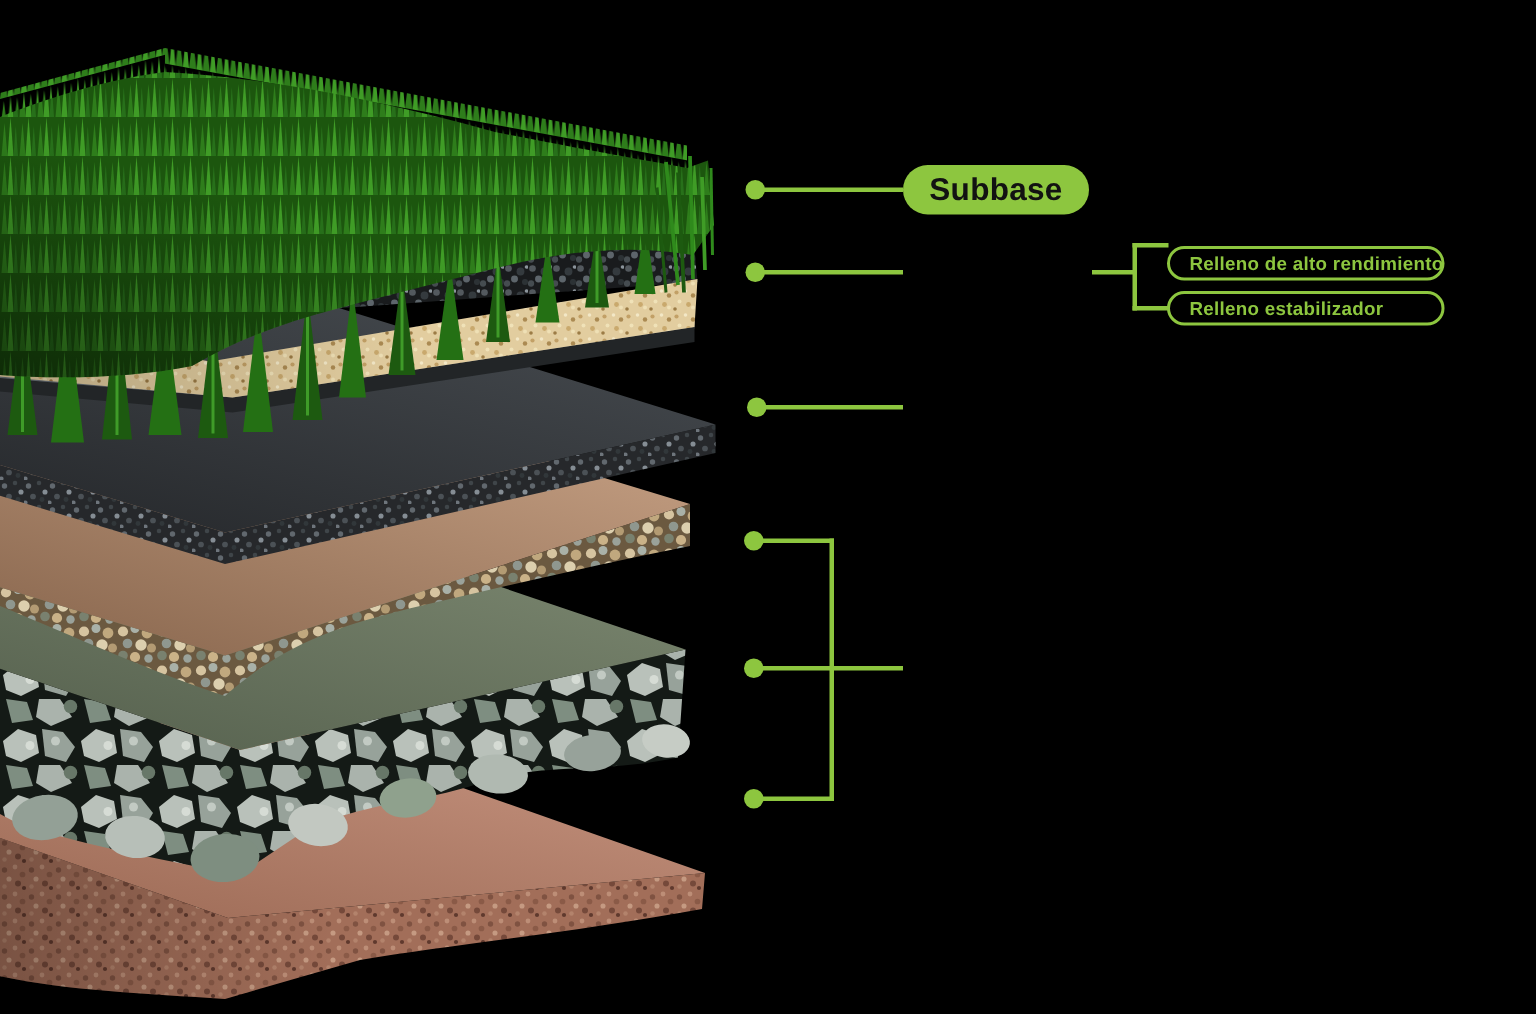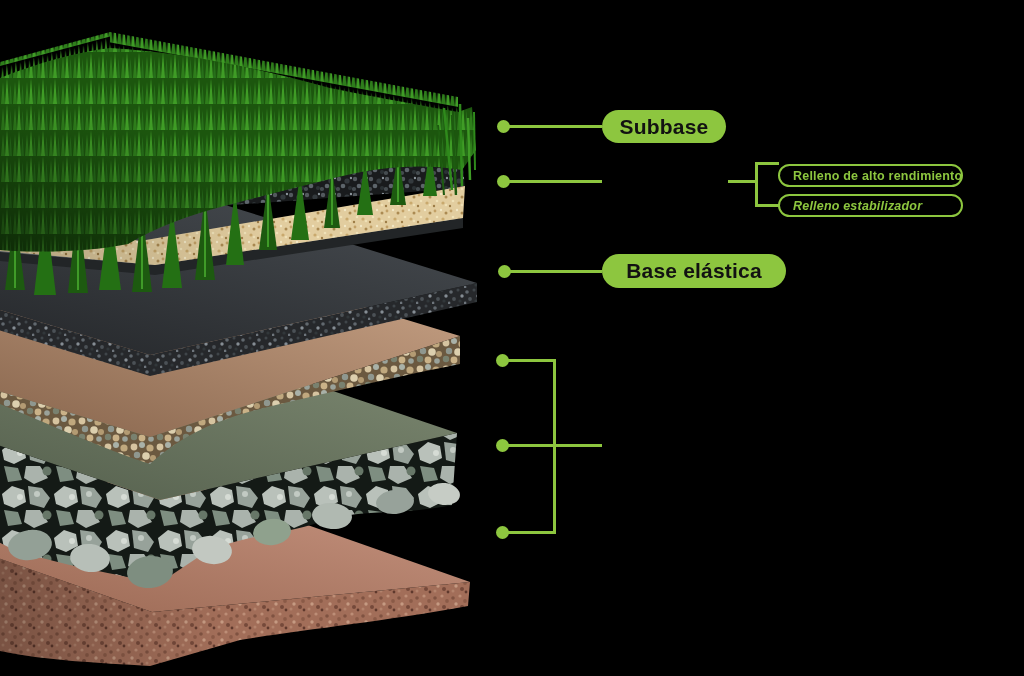--- a/index.html
+++ b/index.html
@@ -229,25 +229,24 @@
   <div class="pill" style="left:602px;top:110px;width:124px;height:33px;">Subbase</div>
 
   <span class="dot" style="left:497px;top:175px;"></span>
   <span class="hline" style="left:505px;top:180px;width:97px;"></span>
 
   <span class="hline" style="left:728px;top:180px;width:30px;"></span>
   <span class="vline" style="left:755px;top:162px;height:45px;"></span>
   <span class="hline" style="left:755px;top:162px;width:24px;"></span>
   <span class="hline" style="left:755px;top:204px;width:24px;"></span>
   <div class="subpill" style="left:778px;top:152px;width:185px;height:23px;margin-top:12px;">Relleno de alto rendimiento</div>
-  <div class="subpill" style="left:778px;top:194px;width:185px;height:23px;font-style:italic;">Relleno estabilizador</div>
+  <div class="subpill" style="left:778px;top:194px;width:185px;height:23px;">Relleno estabilizador</div>
 
   <span class="dot" style="left:498px;top:265px;"></span>
   <span class="hline" style="left:506px;top:270px;width:96px;"></span>
-  <div class="pill" style="left:602px;top:254px;width:184px;height:34px;">Base elástica</div>
 
   <span class="dot" style="left:496px;top:354px;"></span>
   <span class="dot" style="left:496px;top:439px;"></span>
   <span class="dot" style="left:496px;top:526px;"></span>
   <span class="hline" style="left:505px;top:359px;width:51px;"></span>
   <span class="hline" style="left:505px;top:531px;width:51px;"></span>
   <span class="vline" style="left:553px;top:359px;height:175px;"></span>
   <span class="hline" style="left:505px;top:444px;width:97px;"></span>
 
 </div>

